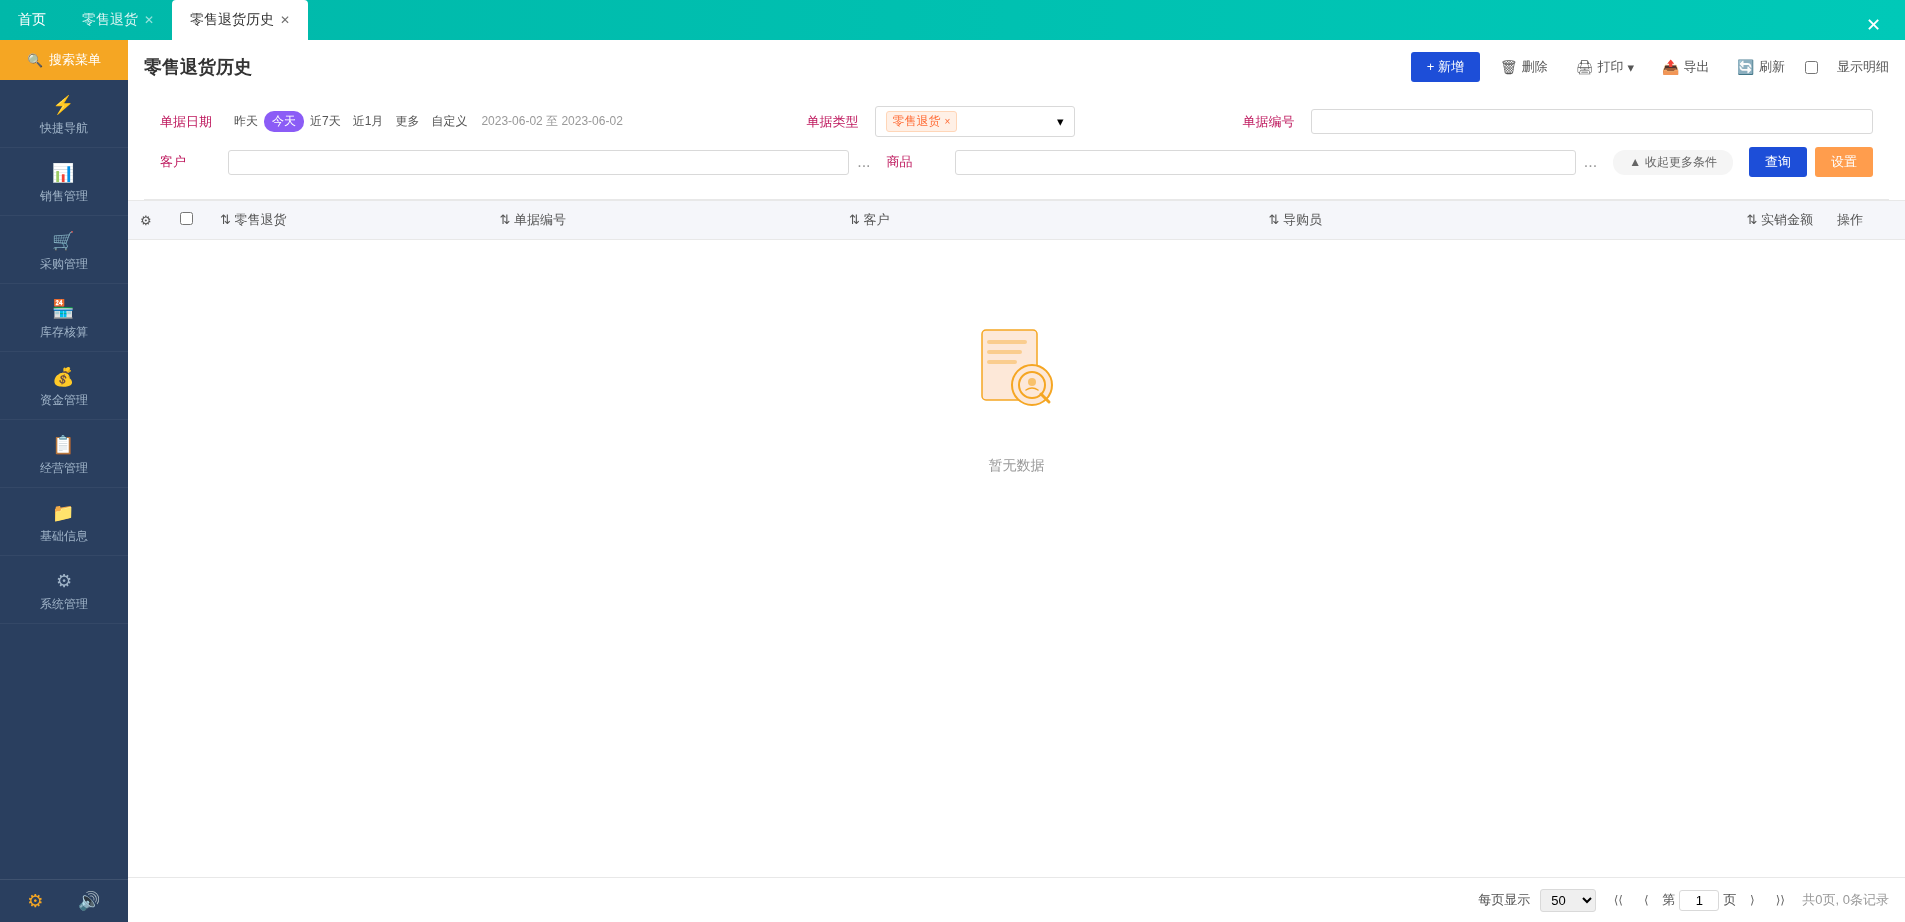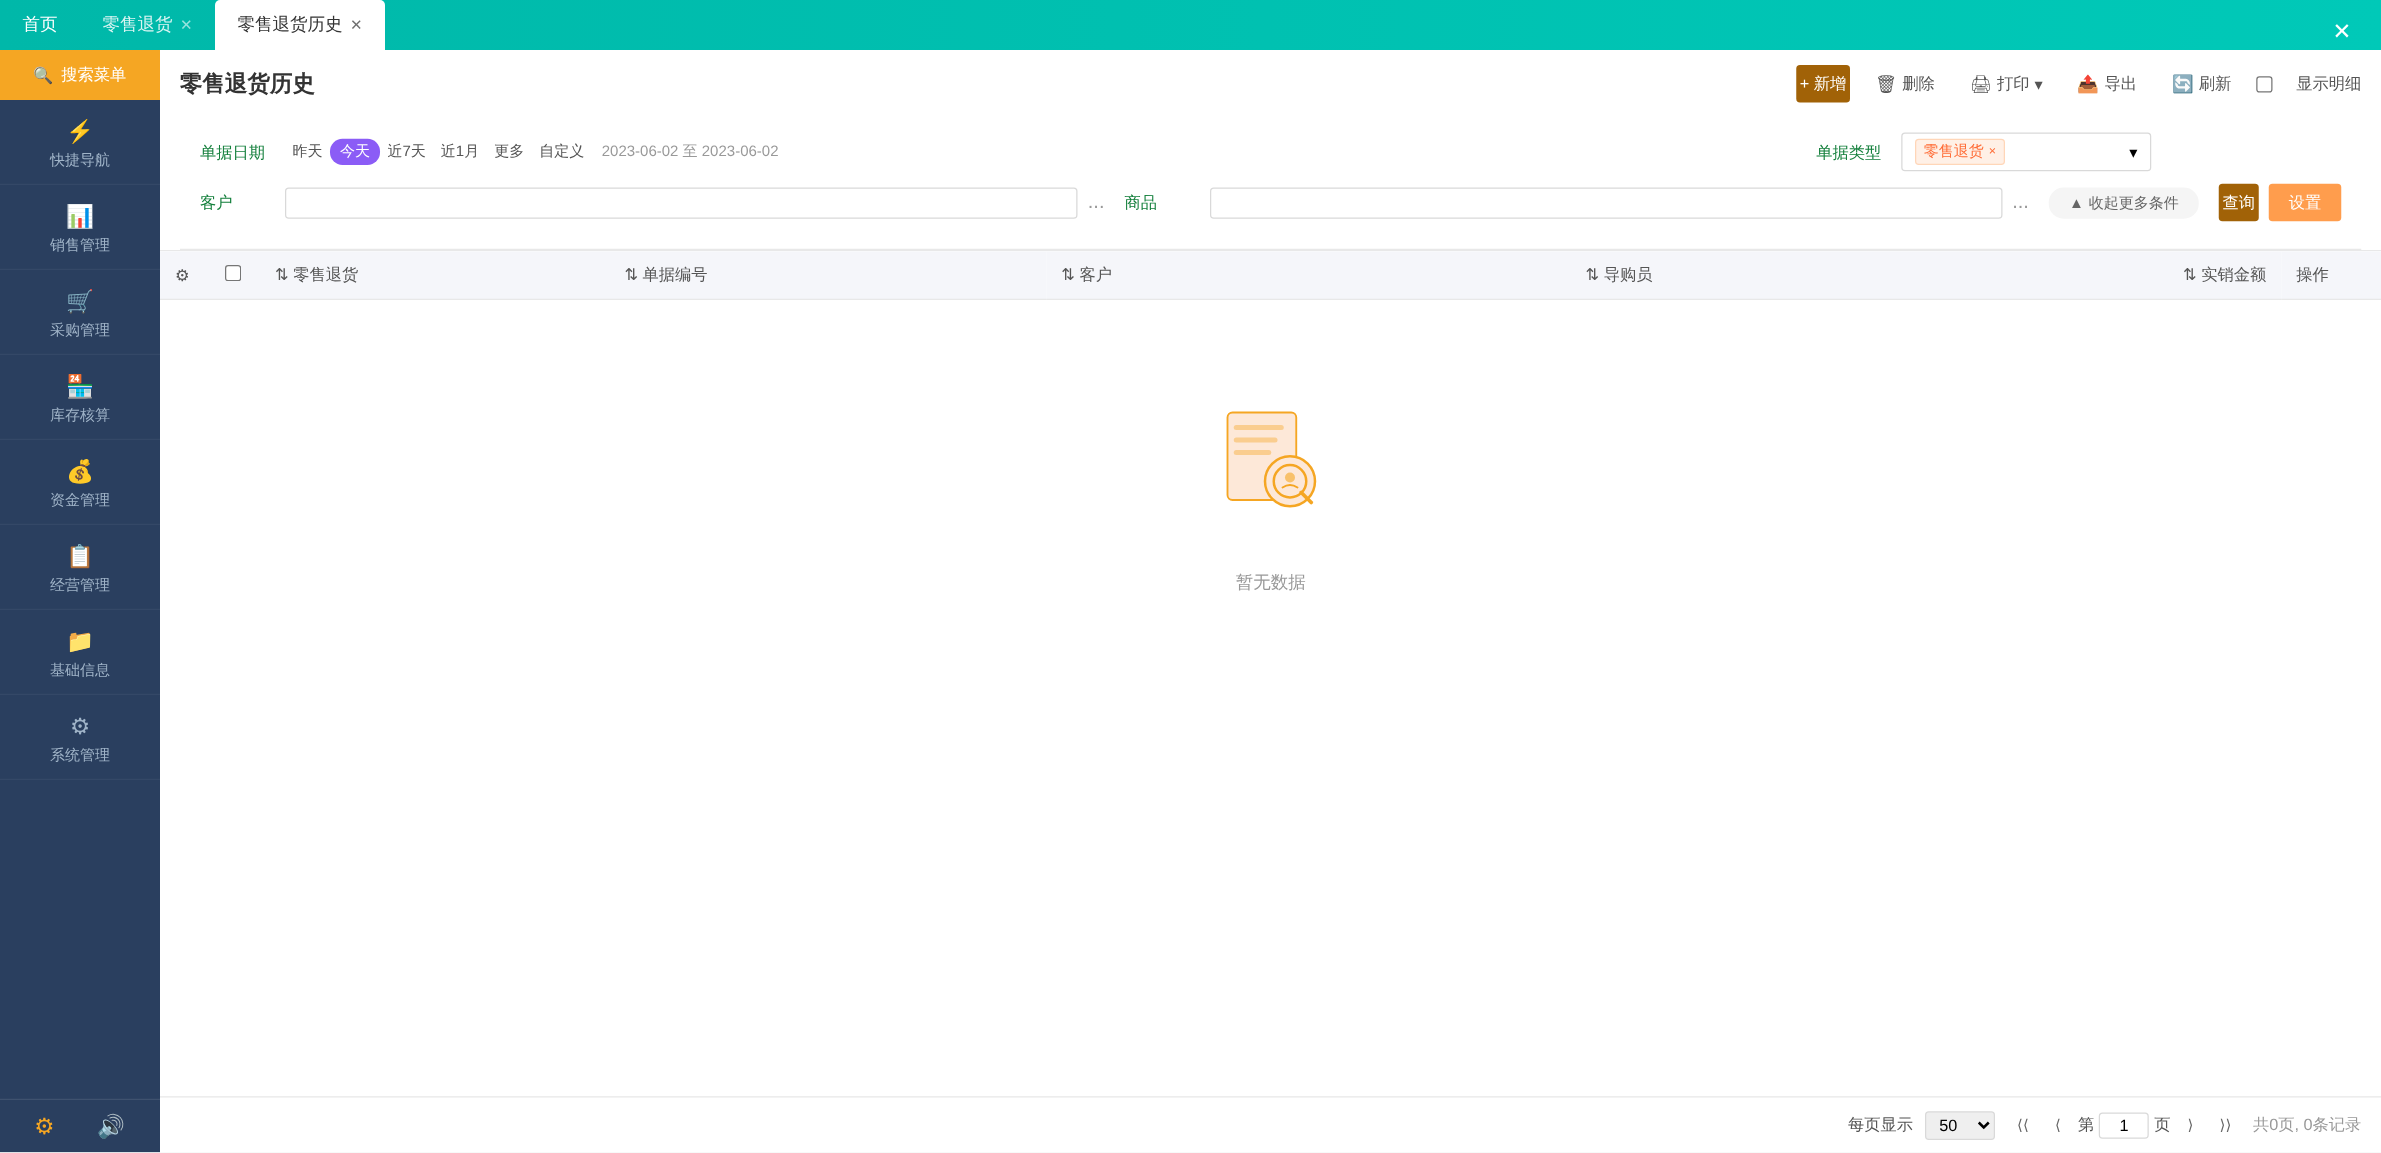--- a/index.html
+++ b/index.html
@@ -146,24 +146,24 @@
       align-items: center;
       gap: 4px;
       cursor: pointer;
       font-size: 13px;
       color: #555;
       padding: 4px 8px;
       border-radius: 3px;
     }
     .toolbar-btn-icon { font-size: 14px; }
     .btn-primary {
-      background: #a16207;
+      background: #1d4ed8;
       color: white;
       border: none;
-      padding: 6px 3px;
+      padding: 6px 16px;
       border-radius: 3px;
       cursor: pointer;
       font-size: 13px;
     }
     .btn-secondary {
       background: #ff9d4d;
       color: white;
       border: none;
       padding: 6px 16px;
       border-radius: 3px;
@@ -192,21 +192,21 @@
       margin-bottom: 10px;
     }
     .filter-item {
       display: flex;
       align-items: center;
       gap: 8px;
       flex: 1;
     }
     .filter-label {
       font-size: 13px;
-      color: #15803d;
+      color: #be185d;
       white-space: nowrap;
       min-width: 60px;
     }
     .filter-date-group {
       display: flex;
       align-items: center;
       gap: 0;
       font-size: 12px;
     }
     .date-btn {
@@ -493,20 +493,24 @@
             <div class="filter-select">
               <span class="tag-item">
                 <span>零售退货</span>
                 <span class="tag-close">×</span>
               </span>
               <span style="flex:1"></span>
               <span>▾</span>
             </div>
           </div>
 
+          <div class="filter-item">
+            <span class="filter-label">单据编号</span>
+            <input class="filter-input" type="text" style="">
+          </div>
         </div>
 
         <div class="filter-row">
 
           <div class="filter-item">
             <span class="filter-label">客户</span>
             <input class="filter-input" type="text" style="">
             <span class="filter-ellipsis">...</span>
           </div>
 

